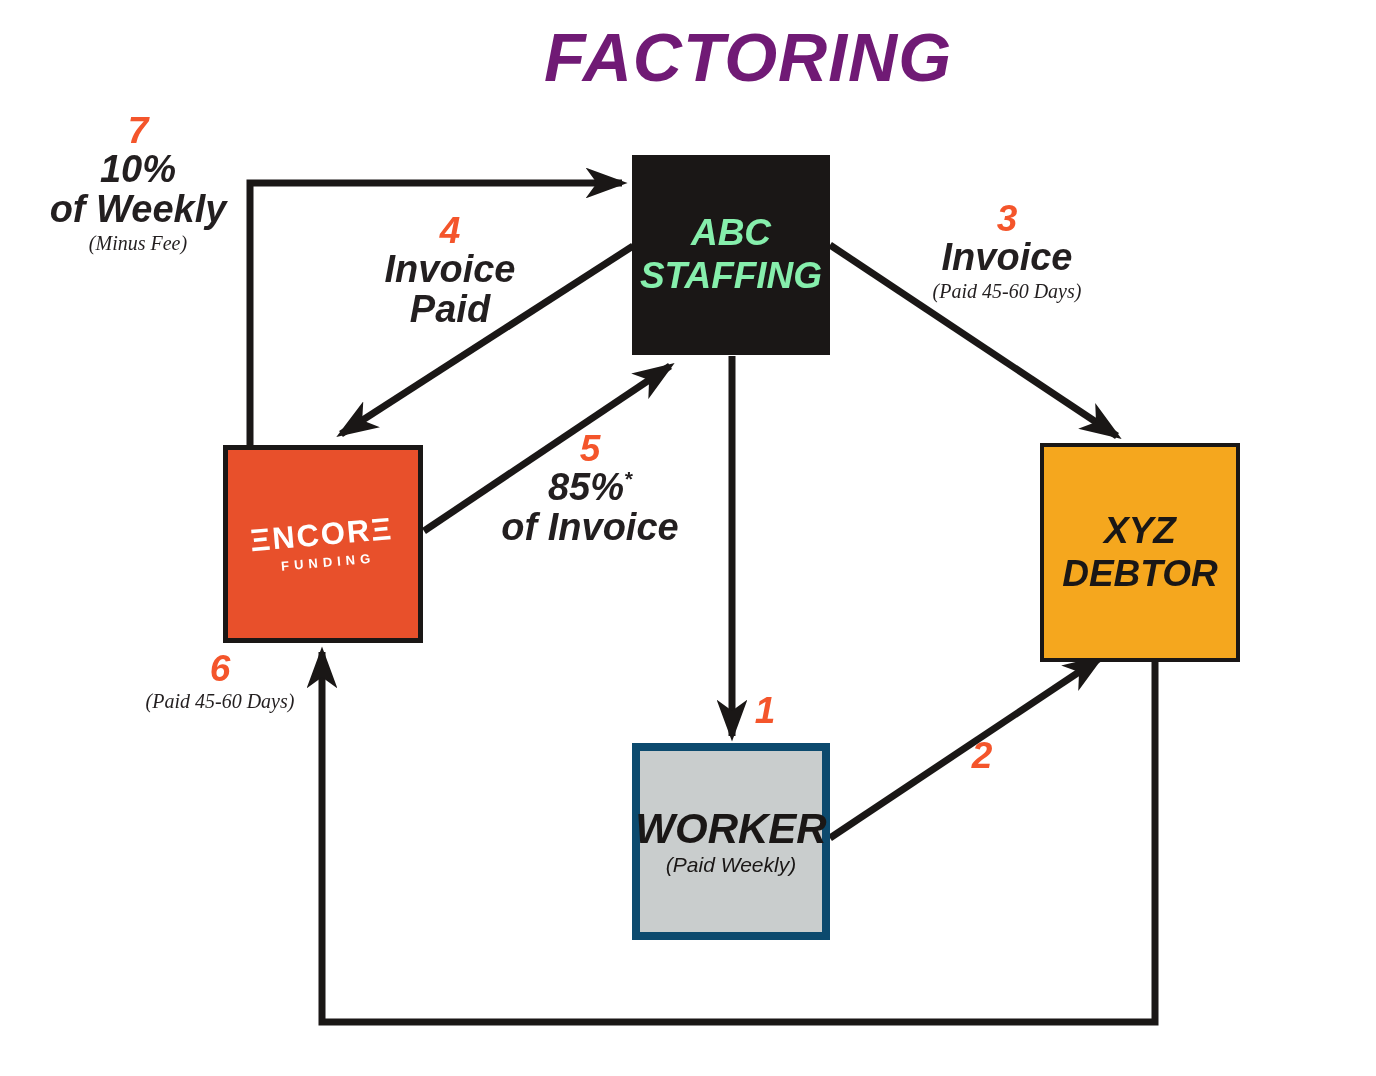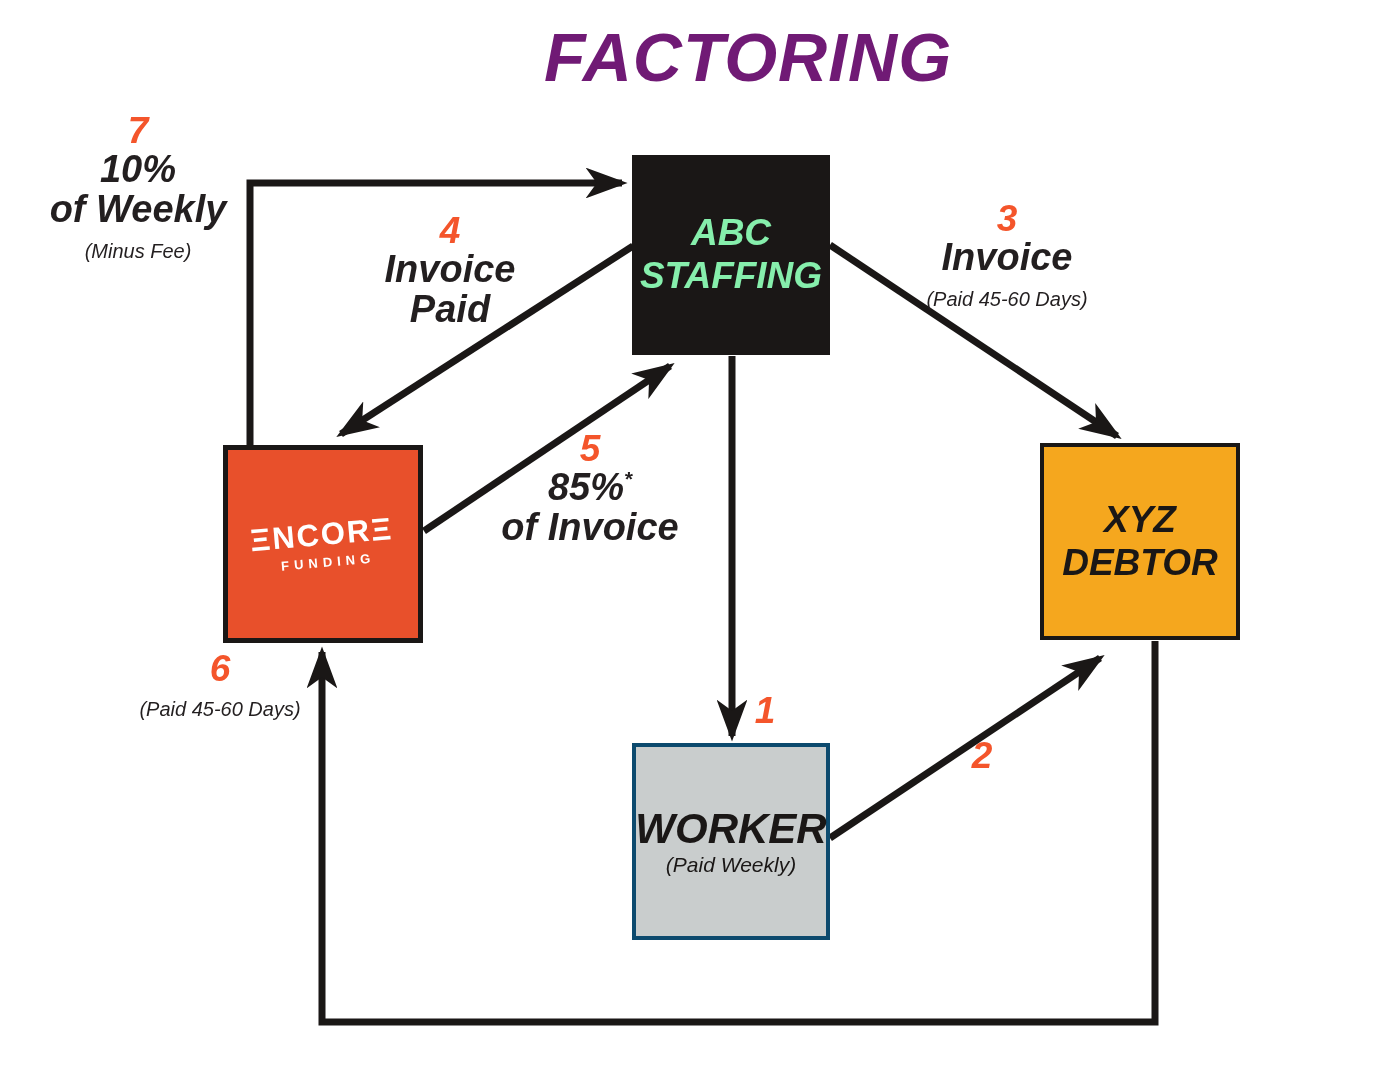--- a/index.html
+++ b/index.html
@@ -9,41 +9,41 @@
   }
   svg.arrows{position:absolute;left:0;top:0;pointer-events:none;}
 
   
   .node{
     position:absolute;display:flex;flex-direction:column;align-items:center;
     justify-content:center;box-sizing:border-box;text-align:center;
   }
   .node-abc{left:632px;top:155px;width:198px;height:200px;color:#86efac;}
   .node-encore{left:223px;top:445px;width:200px;height:198px;border:5px solid #1a1716;}
-  .node-xyz{left:1040px;top:443px;width:200px;height:197px;border:4px solid #1a1716;color:#1a1716;}
-  .node-worker{left:632px;top:743px;width:198px;height:197px;border:4px solid #0c4a6e;color:#1a1716;}
+  .node-xyz{left:1040px;top:443px;width:200px;height:219px;border:4px solid #1a1716;color:#1a1716;}
+  .node-worker{left:632px;top:743px;width:198px;height:197px;border:8px solid #0c4a6e;color:#1a1716;}
   .node-line{font-style:italic;font-weight:700;font-size:37px;line-height:1.15;}
   .worker-line{font-style:italic;font-weight:700;font-size:42px;line-height:1.1;}
   .worker-sub{font-style:italic;font-weight:400;font-size:21px;}
   .encore-logo{transform:rotate(-5deg);color:#ffffff;text-align:center;}
   .encore-main{font-weight:700;font-size:31px;letter-spacing:2px;line-height:1;}
   .encore-sub{font-weight:700;font-size:13px;letter-spacing:5px;margin-top:5px;margin-left:8px;}
 
   
   .title{
     position:absolute;left:748px;top:18px;transform:translateX(-50%);
     font-style:italic;font-weight:700;font-size:68px;letter-spacing:1px;white-space:nowrap;
   }
   .lbl{
     position:absolute;transform:translateX(-50%);text-align:center;
     font-style:italic;color:#231f20;line-height:1.04;white-space:nowrap;
   }
   .num{font-weight:700;font-size:37px;font-style:italic;display:block;}
   .big{font-weight:700;font-size:38px;display:block;}
-  .note{font-weight:400;font-size:20px;display:block;margin-top:11px;}
+  .note{font-weight:400;font-size:20px;display:block;margin-top:3px;font-family:Liberation Serif, serif;}
   .sup{font-size:55%;vertical-align:super;}
   .footnote{
     position:absolute;left:838px;top:1030px;font-style:italic;font-weight:400;
     font-size:23px;color:#231f20;white-space:nowrap;
   }
 </style>
 </head>
 <body>
 
 <div class="canvas">

